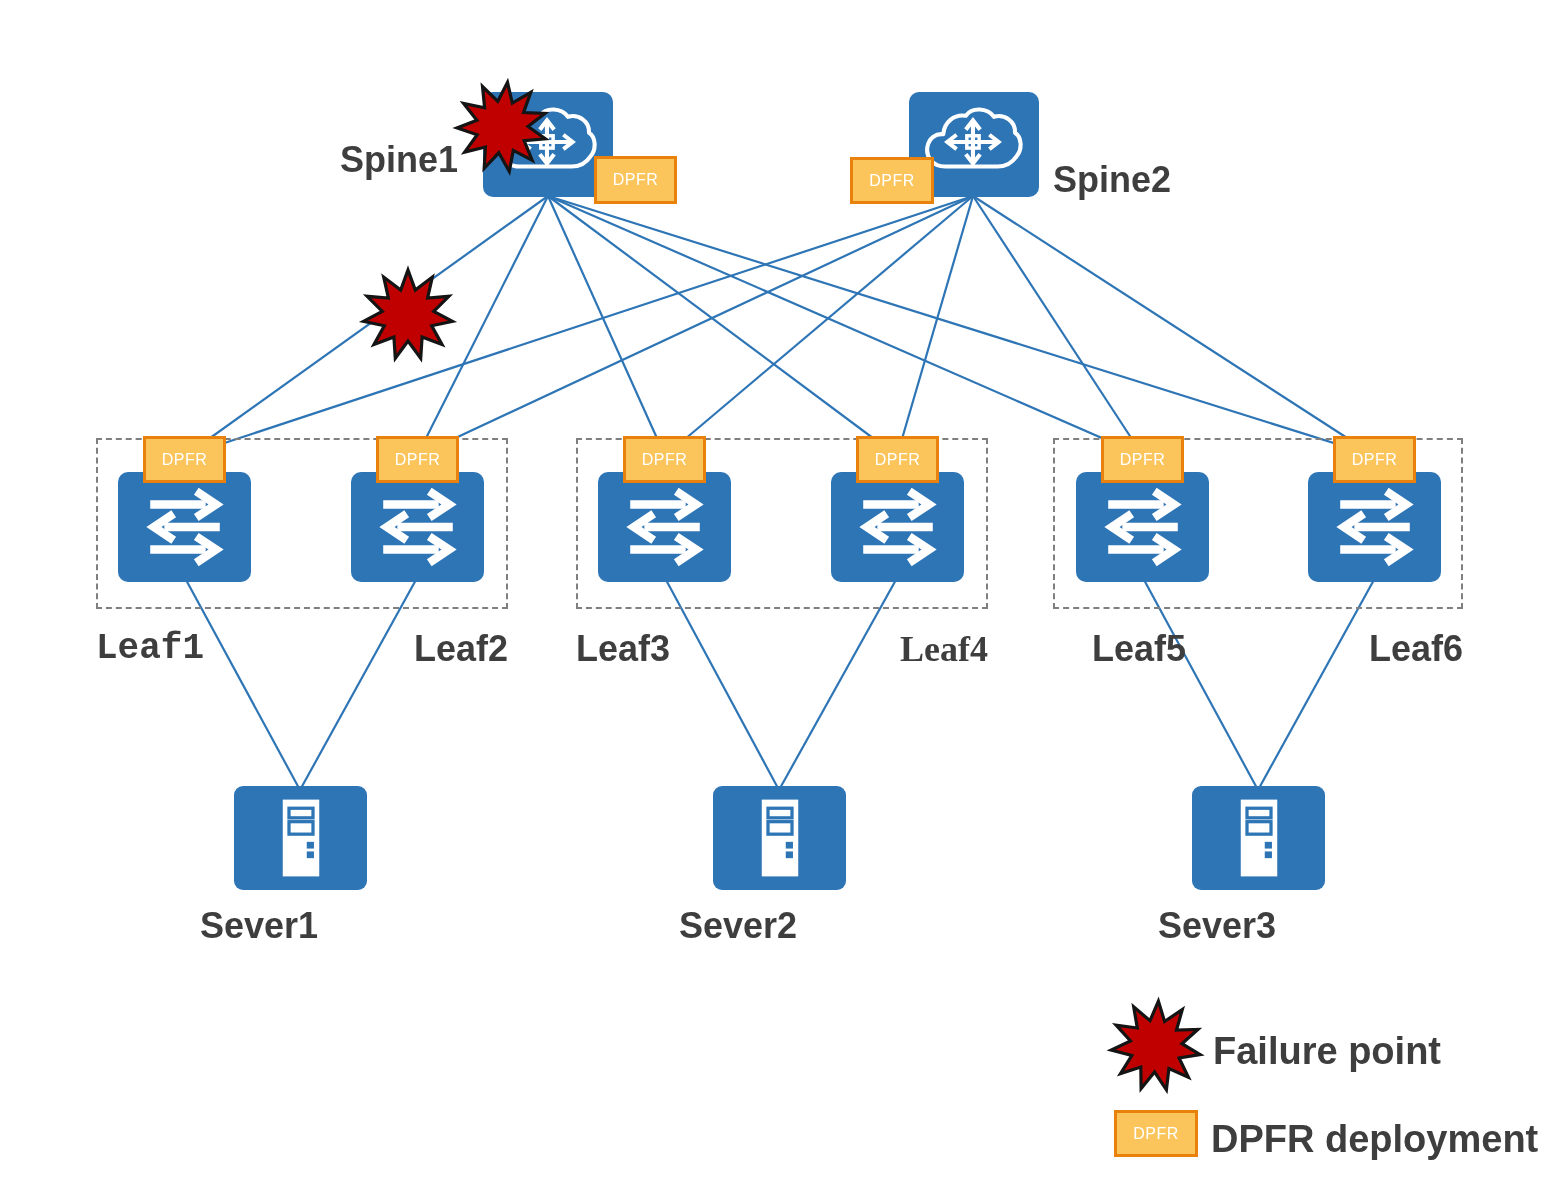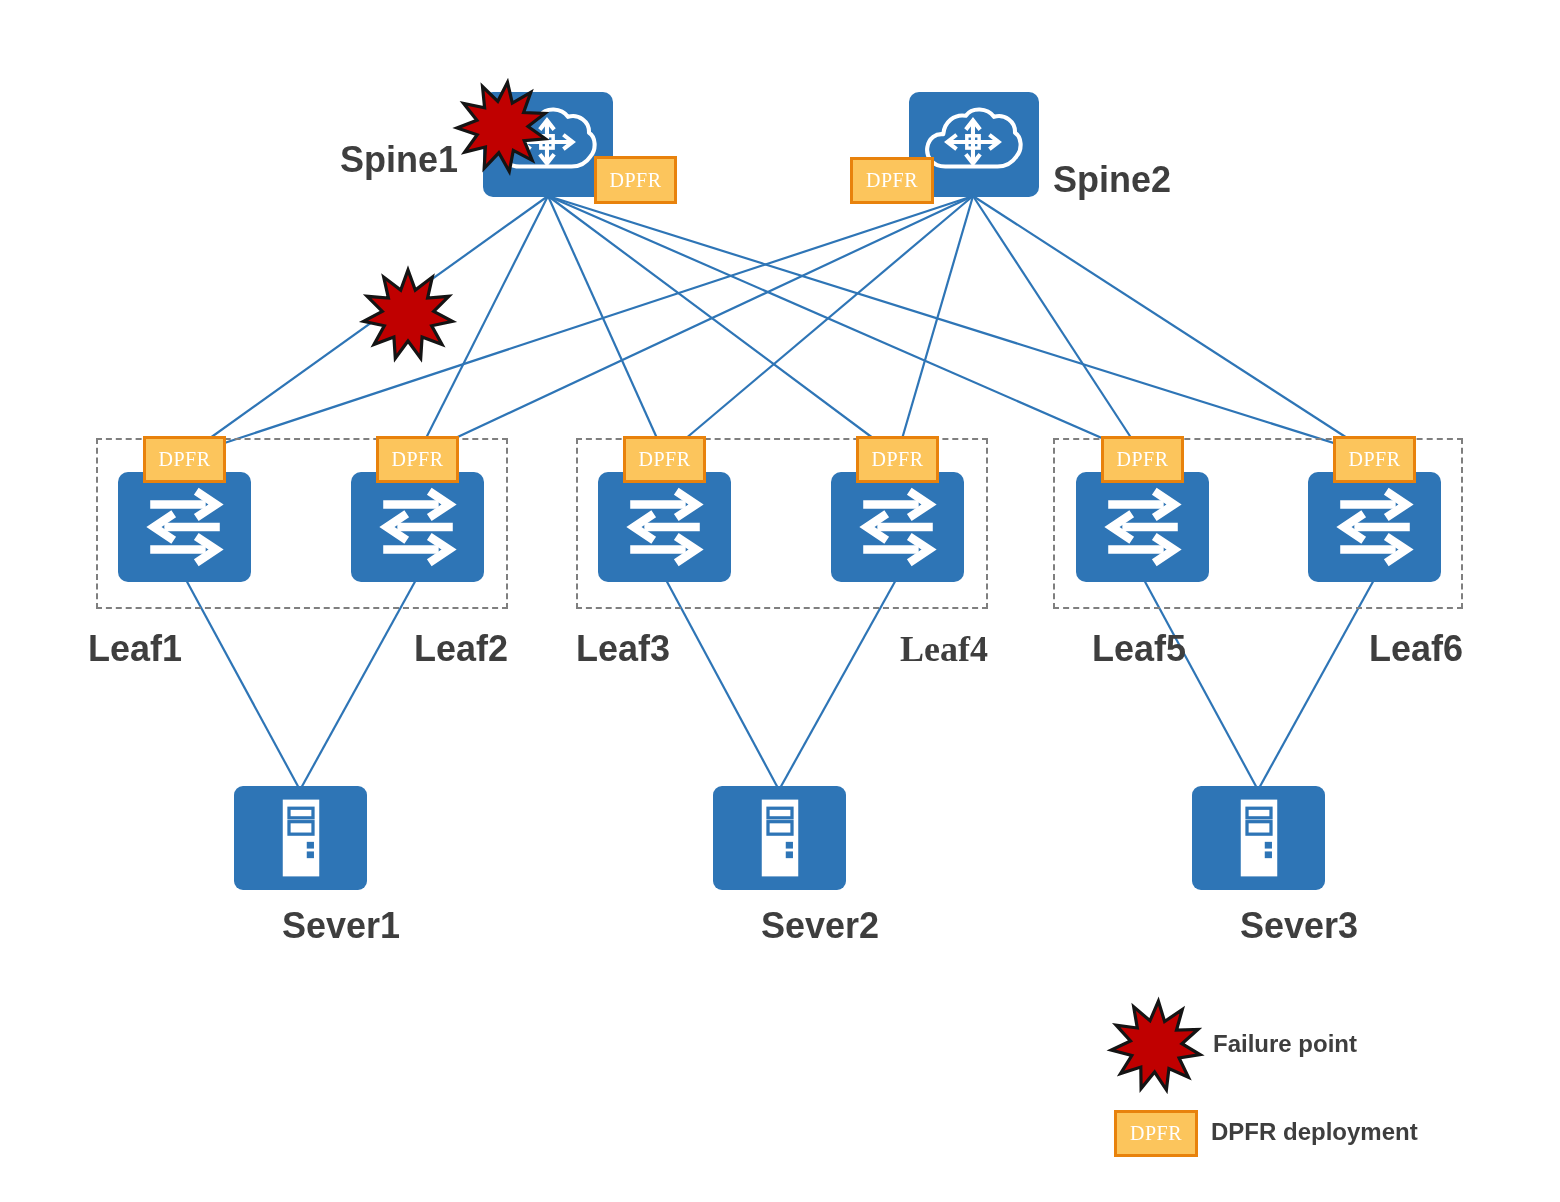--- a/index.html
+++ b/index.html
@@ -26,32 +26,32 @@
     background:transparent;
   }
   .node{
     position:absolute;background:var(--c-node);border-radius:10px;z-index:2;
     display:flex;align-items:center;justify-content:center;
   }
   .node .icon{display:block;}
   .badge{
     position:absolute;background:var(--c-badge-fill);border:3px solid var(--c-badge-border);
     box-sizing:border-box;z-index:4;display:flex;align-items:center;justify-content:center;
-    color:var(--c-badge-text);font-size:20px;letter-spacing:0.5px;font-family:Liberation Serif, serif;
+    color:var(--c-badge-text);font-size:16px;letter-spacing:0.5px;
   }
   .label{
     position:absolute;color:var(--c-label);font-size:36px;font-weight:600;z-index:3;
     white-space:nowrap;
   }
-  .label.center{text-align:right;}
+  .label.center{text-align:left;}
   .label.right{text-align:right;}
   .star{position:absolute;z-index:5;overflow:visible;}
   .star polygon{fill:var(--c-failure);stroke:var(--c-failure-stroke);stroke-width:3.2;stroke-linejoin:miter;}
   .legend-label{
-    position:absolute;color:var(--c-label);font-size:24px;font-weight:600;z-index:3;white-space:nowrap;
+    position:absolute;color:var(--c-label);font-size:38px;font-weight:600;z-index:3;white-space:nowrap;
   }
   #icon-defs{position:absolute;width:0;height:0;overflow:hidden;}
 </style>
 </head>
 <body>
 
 <svg id="icon-defs" aria-hidden="true">
   <defs>
     <symbol id="icon-cloud-route" viewBox="0 0 100 80">
       <path d="M 22,61 C 9,61 3,51 4.5,42 C 6,33.5 13,28.5 20,29.5 C 21,17.5 31,9.5 42,11.5 C 48,3 63,3.5 69.5,12.5 C 80,9.5 90.5,17 90,28 C 96.5,32 97.5,44 91.5,51 C 87.5,57 80.5,61 73,61 Z" fill="none" stroke="#FFFFFF" stroke-width="4" stroke-linejoin="round"></path>
@@ -156,21 +156,21 @@
       </svg>
   </div>
 
   <div class="badge" style="left:143px;top:436px;width:83px;height:47px;">DPFR</div>
   <div class="badge" style="left:376px;top:436px;width:83px;height:47px;">DPFR</div>
   <div class="badge" style="left:623px;top:436px;width:83px;height:47px;">DPFR</div>
   <div class="badge" style="left:856px;top:436px;width:83px;height:47px;">DPFR</div>
   <div class="badge" style="left:1101px;top:436px;width:83px;height:47px;">DPFR</div>
   <div class="badge" style="left:1333px;top:436px;width:83px;height:47px;">DPFR</div>
 
-  <div class="label" style="left:88px;top:628px;">Leaf1</div>
+  <div class="label" style="left:96px;top:628px;font-family:Liberation Mono, monospace;">Leaf1</div>
   <div class="label right" style="left:388px;top:628px;width:120px;">Leaf2</div>
   <div class="label" style="left:576px;top:628px;">Leaf3</div>
   <div class="label right" style="left:868px;top:628px;width:120px;font-family:Liberation Serif, serif;">Leaf4</div>
   <div class="label" style="left:1092px;top:628px;">Leaf5</div>
   <div class="label right" style="left:1343px;top:628px;width:120px;">Leaf6</div>
 
   <div class="node" style="left:234px;top:786px;width:133px;height:104px;border-radius:9px;">
     <svg class="icon" width="96" height="96" viewBox="0 0 100 100">
         <use href="#icon-server-tower"></use>
       </svg>

